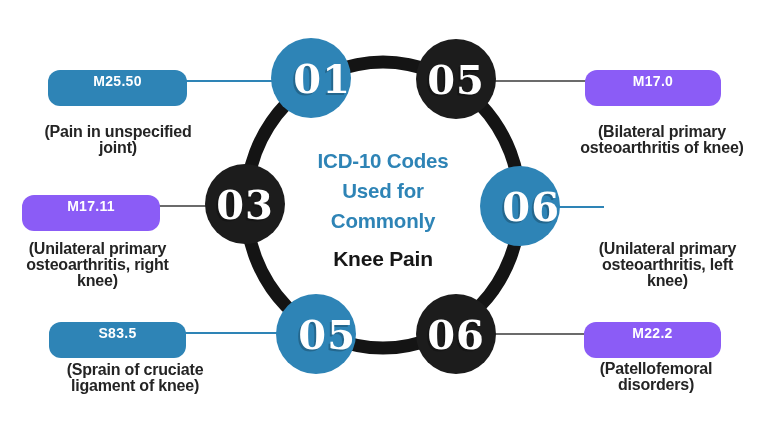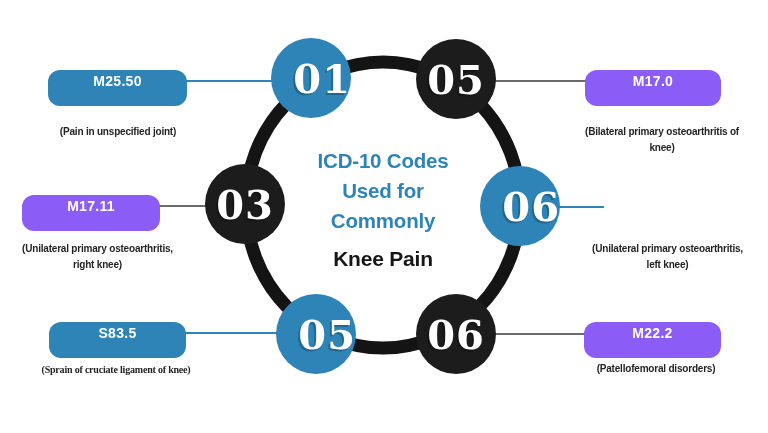--- a/index.html
+++ b/index.html
@@ -28,27 +28,27 @@
   .pill--blue{background:#2E84B6;}
   .pill--black{background:#8b5cf6;}
   .p1{left:48px;top:70px;width:139px;}
   .p2{left:585px;top:70px;width:136px;}
   .p3{left:22px;top:195px;width:138px;}
   .p4{left:603px;top:196px;width:139px;}
   .p5{left:49px;top:322px;width:137px;}
   .p6{left:584px;top:322px;width:137px;}
 
   
-  .desc{position:absolute;color:#242424;font-weight:700;font-size:10px;
+  .desc{position:absolute;color:#242424;font-weight:700;font-size:16px;
         line-height:16px;text-align:center;letter-spacing:-0.2px;}
   .d1{left:38px;top:124px;width:160px;}
   .d2{left:576px;top:124px;width:172px;}
   .d3{left:20px;top:241px;width:155px;}
   .d4{left:590px;top:241px;width:155px;}
-  .d5{left:41px;top:362px;width:150px;font-family:Liberation Serif, serif;}
+  .d5{left:60px;top:362px;width:150px;}
   .d6{left:576px;top:361px;width:160px;}
 
   
   .title{position:absolute;left:281px;top:146px;width:204px;text-align:center;
          font-weight:700;font-size:20.5px;line-height:30px;letter-spacing:-0.2px;}
   .title__accent{display:block;color:#2E84B6;}
   .title__main{display:block;color:#161616;font-size:21px;margin-top:8px;}
 </style>
 </head>
 <body>

